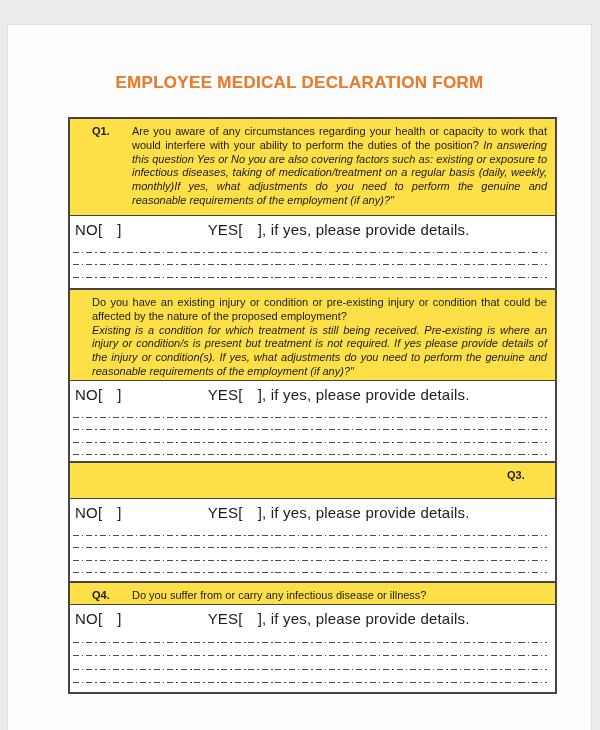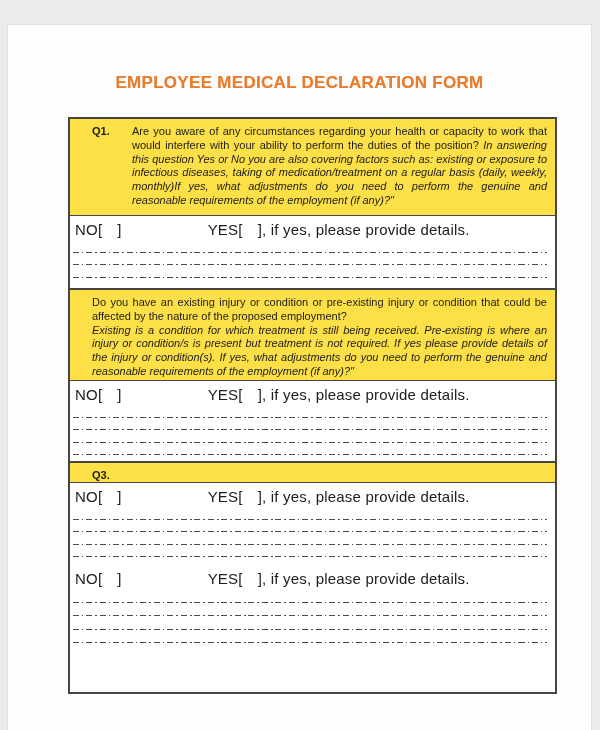--- a/index.html
+++ b/index.html
@@ -55,21 +55,21 @@
     font-size: 11px;
     line-height: 13.8px;
     text-align: justify;
   }
   .q-note { font-style: italic; }
   .q-note.block { display: block; }
   .h-q1 { height: 97px; }
   .a-q1 { height: 72px; }
   .h-q2 { height: 93px; }
   .a-q2 { height: 80px; }
-  .h-q3 { height: 22px; }
+  .h-q3 { height: 38px; justify-content: flex-end; }
   .a-q3 { height: 82px; }
   .h-q4 { height: 24px; }
   .a-q4 { height: 87px; }
   .noyes {
     padding: 5px 0 0 5px;
     height: 24px;
     font-size: 15px;
     letter-spacing: 0.2px;
   }
   .cb-gap { display: inline-block; width: 15px; }
@@ -134,20 +134,24 @@
     <div class="row a-q3">
       <div class="noyes"><span>NO[</span><span class="cb-gap"></span><span>]</span><span class="tab-gap"></span><span>YES[</span><span class="cb-gap"></span><span>], if yes, please provide details.</span></div>
       <div class="lines">
         <div class="ans-line"></div>
         <div class="ans-line"></div>
         <div class="ans-line"></div>
         <div class="ans-line"></div>
       </div>
     </div>
 
+    <div class="row q-header bordered-top h-q4">
+      <div class="q-num">Q4.</div>
+      <div class="q-body"><span>Do you suffer from or carry any infectious disease or illness?</span></div>
+    </div>
 
     <div class="row a-q4">
       <div class="noyes"><span>NO[</span><span class="cb-gap"></span><span>]</span><span class="tab-gap"></span><span>YES[</span><span class="cb-gap"></span><span>], if yes, please provide details.</span></div>
       <div class="lines">
         <div class="ans-line"></div>
         <div class="ans-line"></div>
         <div class="ans-line"></div>
         <div class="ans-line"></div>
       </div>
     </div>

